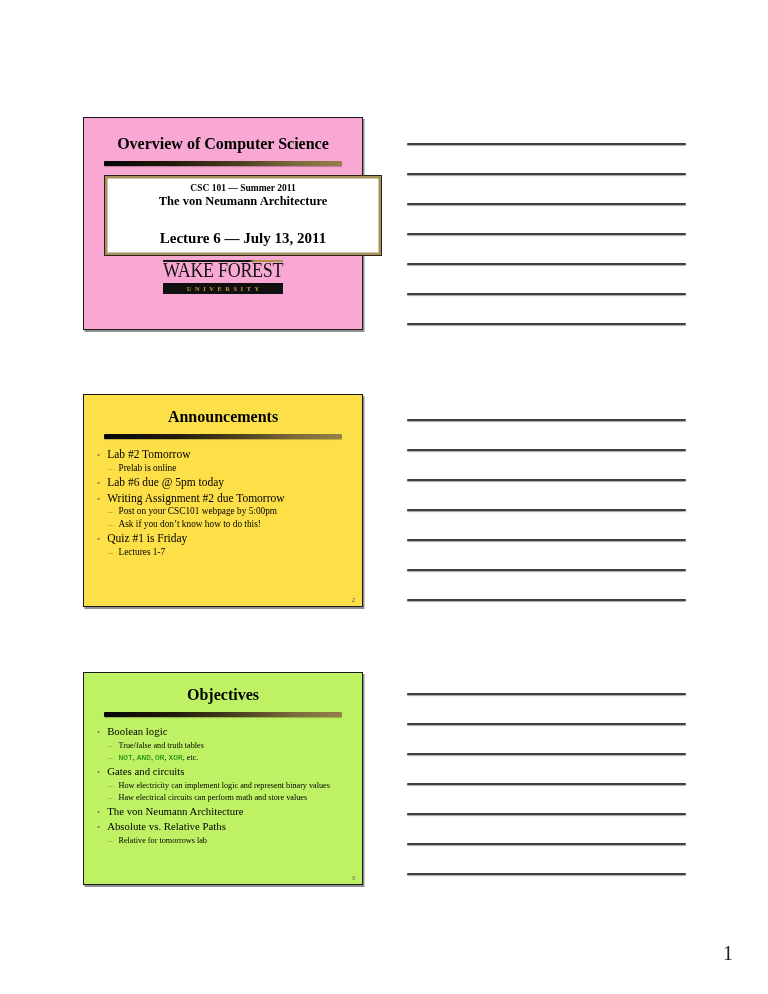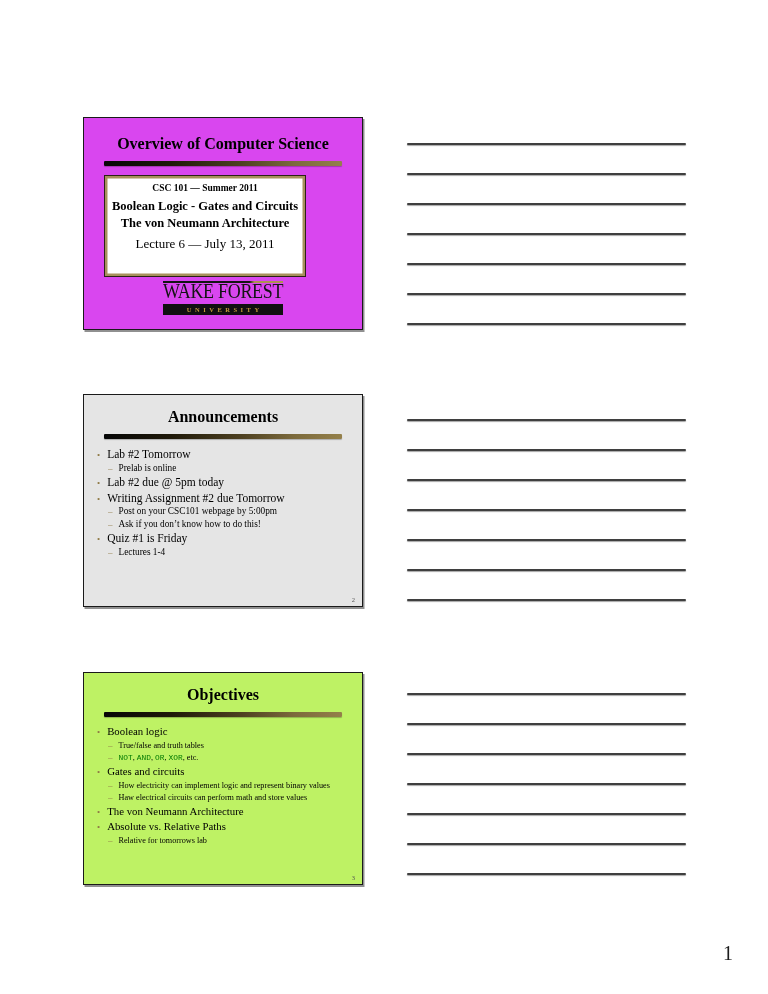--- a/index.html
+++ b/index.html
@@ -4,49 +4,49 @@
 <style>
   * { margin:0; padding:0; box-sizing:border-box; }
   html,body { background:#fff; }
   .page {
     position:relative; width:768px; height:994px; background:#ffffff;
     font-family:"Liberation Serif", serif; overflow:hidden;
   }
   
   .slide {
     position:absolute; left:83px; width:280px; height:213px;
-    background:#d946ef; border:1.5px solid #1a1a1a;
+    background:#f9a8d4; border:1.5px solid #1a1a1a;
     box-shadow:1.5px 2px 0 rgba(85,85,85,.65);
   }
   .slide-1 { top:117px; }
-  .slide-2 { top:394px; background:#e5e5e5; }
+  .slide-2 { top:394px; background:#fde047; }
   .slide-3 { top:672px; background:#bef264; }
 
   .slide-title {
     margin:13px 8px 0; text-align:center;
     font-weight:bold; font-size:16px; color:#000; line-height:1.15;
   }
   .slide-1 .slide-title { margin-top:17px; }
 
   .grad-bar {
     height:5px; width:238px; margin:8px 22px 0 20px; border-radius:1px;
     background:linear-gradient(90deg,#060606 0%,#1f1909 28%,#4e4121 58%,#7c6a3c 80%,#94804a 100%);
     box-shadow:0 1px 1px rgba(0,0,0,.25);
   }
 
   
   .title-box {
-    width:202px; margin:9px 22px 0 20px; background:#fff;
+    width:278px; margin:9px 22px 0 20px; background:#fff;
     border:1px solid #2b2117; box-shadow:inset 0 0 0 2.5px #a8905c;
-    text-align:center; padding:7px 4px 24px;
+    text-align:center; padding:7px 4px 8px;
   }
   .box-course  { font-weight:bold; font-size:9.5px; color:#000; }
   .box-big     { font-weight:bold; font-size:12.5px; color:#000; line-height:1.3; }
   .box-big.first { margin-top:5px; }
-  .box-lecture { font-weight:normal; font-size:13px; color:#000; margin-top:5px; }
+  .box-lecture { font-weight:bold; font-size:15px; color:#000; margin-top:20px; }
 
   .wfu-logo { width:120px; margin:4px auto 0; }
   .wfu-rule {
     height:2px; width:100%;
     background:linear-gradient(90deg,#141414 0%,#141414 72%,#ad9150 76%,#ad9150 100%);
   }
   .wfu-name {
     font-family:"Liberation Serif", serif; font-size:18px; color:#131313;
     text-align:center; white-space:nowrap; line-height:17px; margin-top:2px;
     transform:scale(1,1.22); transform-origin:center bottom; letter-spacing:-.3px;
@@ -97,21 +97,20 @@
 </head>
 <body>
 
 <div class="page">
 
   <section class="slide slide-1">
     <h1 class="slide-title">Overview of Computer Science</h1>
     <div class="grad-bar"></div>
     <div class="title-box">
       <div class="box-course">CSC 101 — Summer 2011</div>
-      <div class="box-big first">Boolean Logic - Gates and Circuits</div>
       <div class="box-big">The von Neumann Architecture</div>
       <div class="box-lecture">Lecture 6 — July 13, 2011</div>
     </div>
     <div class="wfu-logo">
       <div class="wfu-rule"></div>
       <div class="wfu-name">WAKE FOREST</div>
       <div class="wfu-bar">UNIVERSITY</div>
     </div>
   </section>
 
@@ -122,41 +121,41 @@
         <div class="b lvl1">
           <span class="glyph">•</span>
           <span class="btext"><span>Lab #2 Tomorrow</span></span>
         </div>
         <div class="b lvl2">
           <span class="glyph">–</span>
           <span class="btext"><span>Prelab is online</span></span>
         </div>
         <div class="b lvl1">
           <span class="glyph">•</span>
-          <span class="btext"><span>Lab #2 due @ 5pm today</span></span>
+          <span class="btext"><span>Lab #6 due @ 5pm today</span></span>
         </div>
         <div class="b lvl1">
           <span class="glyph">•</span>
           <span class="btext"><span>Writing Assignment #2 due Tomorrow</span></span>
         </div>
         <div class="b lvl2">
           <span class="glyph">–</span>
           <span class="btext"><span>Post on your CSC101 webpage by 5:00pm</span></span>
         </div>
         <div class="b lvl2">
           <span class="glyph">–</span>
           <span class="btext"><span>Ask if you don’t know how to do this!</span></span>
         </div>
         <div class="b lvl1">
           <span class="glyph">•</span>
           <span class="btext"><span>Quiz #1 is Friday</span></span>
         </div>
         <div class="b lvl2">
           <span class="glyph">–</span>
-          <span class="btext"><span>Lectures 1-4</span></span>
+          <span class="btext"><span>Lectures 1-7</span></span>
         </div>
       </div>
     <div class="slide-num">2</div>
   </section>
 
   <section class="slide slide-3">
     <h1 class="slide-title">Objectives</h1>
     <div class="grad-bar"></div>
     <div class="bullet-list">
         <div class="b lvl1">

